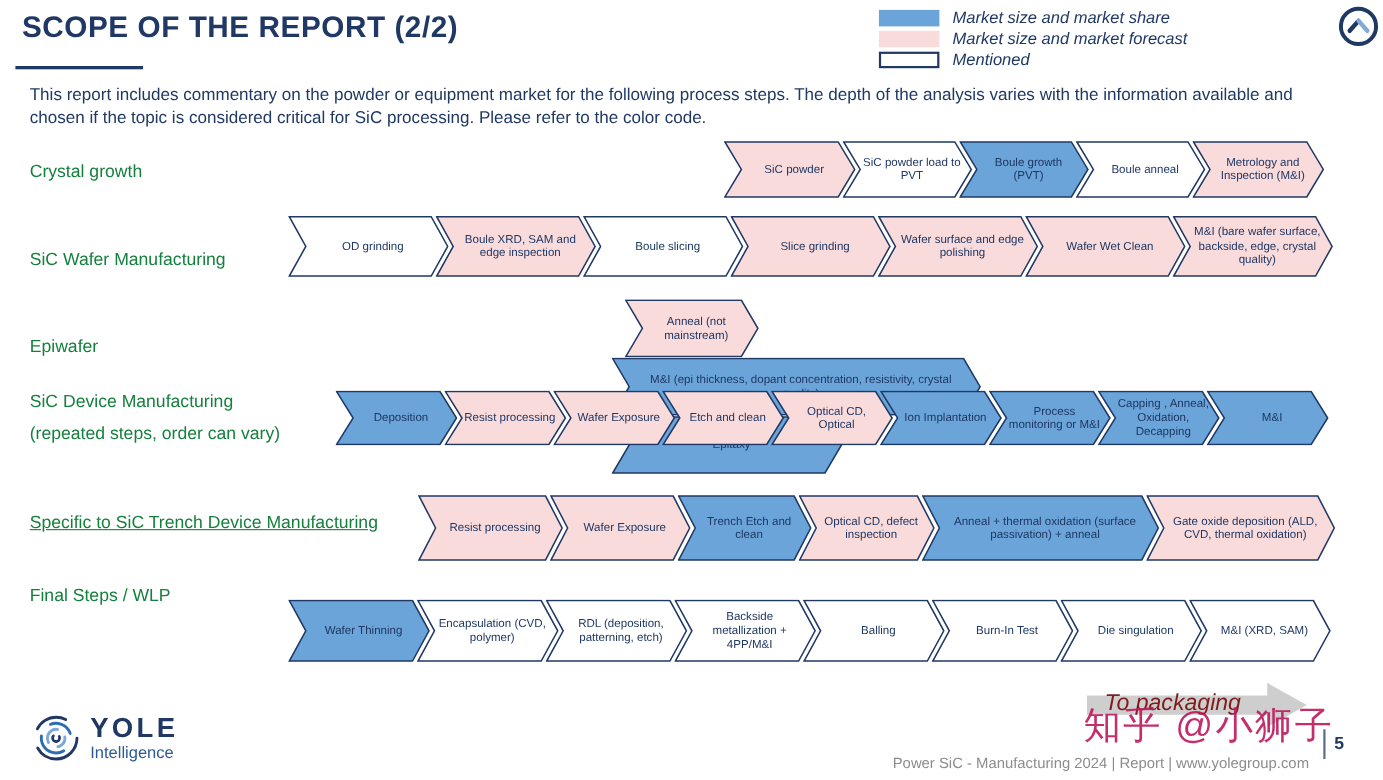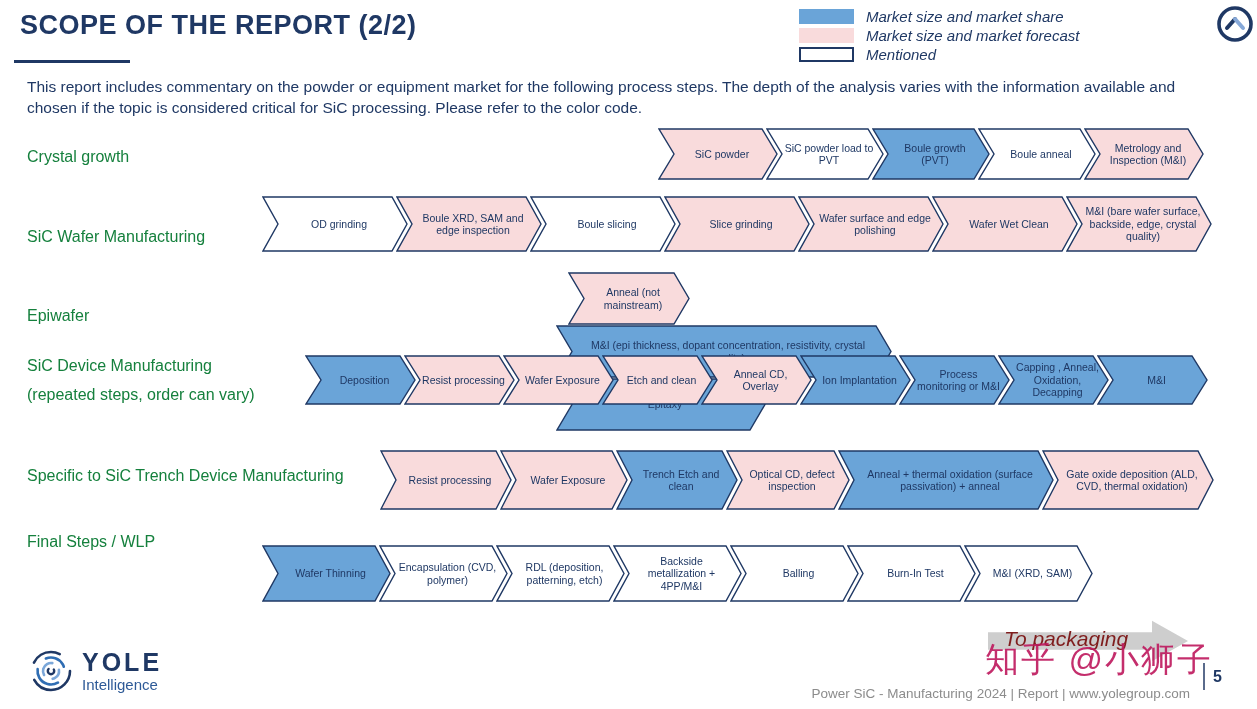--- a/index.html
+++ b/index.html
@@ -219,21 +219,21 @@
       <div class="chev" style="width: 111px; height: 50px;">
         <svg width="111" height="50">
           <polygon points="1,1 95,1 110,25 95,49 1,49 16,25" fill="#f9dbdc" stroke="#1f3864" stroke-width="1.4"></polygon>
         </svg>
         <div class="chev-label">Etch and clean</div>
       </div>
       <div class="chev" style="width: 111px; height: 50px;">
         <svg width="111" height="50">
           <polygon points="1,1 95,1 110,25 95,49 1,49 16,25" fill="#f9dbdc" stroke="#1f3864" stroke-width="1.4"></polygon>
         </svg>
-        <div class="chev-label">Anneal CD, Overlay</div>
+        <div class="chev-label">Optical CD, Optical</div>
       </div>
       <div class="chev" style="width: 111px; height: 50px;">
         <svg width="111" height="50">
           <polygon points="1,1 95,1 110,25 95,49 1,49 16,25" fill="#6aa4d8" stroke="#1f3864" stroke-width="1.4"></polygon>
         </svg>
         <div class="chev-label">Ion Implantation</div>
       </div>
       <div class="chev" style="width: 111px; height: 50px;">
         <svg width="111" height="50">
           <polygon points="1,1 95,1 110,25 95,49 1,49 16,25" fill="#6aa4d8" stroke="#1f3864" stroke-width="1.4"></polygon>
@@ -246,21 +246,21 @@
         </svg>
         <div class="chev-label">Capping , Anneal, Oxidation, Decapping</div>
       </div>
       <div class="chev" style="width: 111px; height: 50px;">
         <svg width="111" height="50">
           <polygon points="1,1 95,1 110,25 95,49 1,49 16,25" fill="#6aa4d8" stroke="#1f3864" stroke-width="1.4"></polygon>
         </svg>
         <div class="chev-label">M&amp;I</div>
       </div>
     </div>
-    <div class="row-label" style="top: 467px;">
+    <div class="row-label" style="top: 467px; text-decoration: underline;">
       <div>Specific to SiC Trench Device Manufacturing</div>
     </div>
     <div class="strip" style="left: 380px; top: 450px;">
       <div class="chev" style="width: 132px; height: 60px;">
         <svg width="132" height="60">
           <polygon points="1,1 116,1 131,30 116,59 1,59 16,30" fill="#f9dbdc" stroke="#1f3864" stroke-width="1.4"></polygon>
         </svg>
         <div class="chev-label">Resist processing</div>
       </div>
       <div class="chev" style="width: 128px; height: 60px;">
@@ -326,20 +326,26 @@
         <svg width="129" height="57">
           <polygon points="1,1 113,1 128,28.5 113,56 1,56 16,28.5" fill="#ffffff" stroke="#1f3864" stroke-width="1.4"></polygon>
         </svg>
         <div class="chev-label">Balling</div>
       </div>
       <div class="chev" style="width: 129px; height: 57px;">
         <svg width="129" height="57">
           <polygon points="1,1 113,1 128,28.5 113,56 1,56 16,28.5" fill="#ffffff" stroke="#1f3864" stroke-width="1.4"></polygon>
         </svg>
         <div class="chev-label">Burn-In Test</div>
+      </div>
+      <div class="chev" style="width: 129px; height: 57px;">
+        <svg width="129" height="57">
+          <polygon points="1,1 113,1 128,28.5 113,56 1,56 16,28.5" fill="#ffffff" stroke="#1f3864" stroke-width="1.4"></polygon>
+        </svg>
+        <div class="chev-label">Die singulation</div>
       </div>
       <div class="chev" style="width: 129px; height: 57px;">
         <svg width="129" height="57">
           <polygon points="1,1 113,1 128,28.5 113,56 1,56 16,28.5" fill="#ffffff" stroke="#1f3864" stroke-width="1.4"></polygon>
         </svg>
         <div class="chev-label">M&amp;I (XRD, SAM)</div>
       </div>
     </div>
   </div>
 

